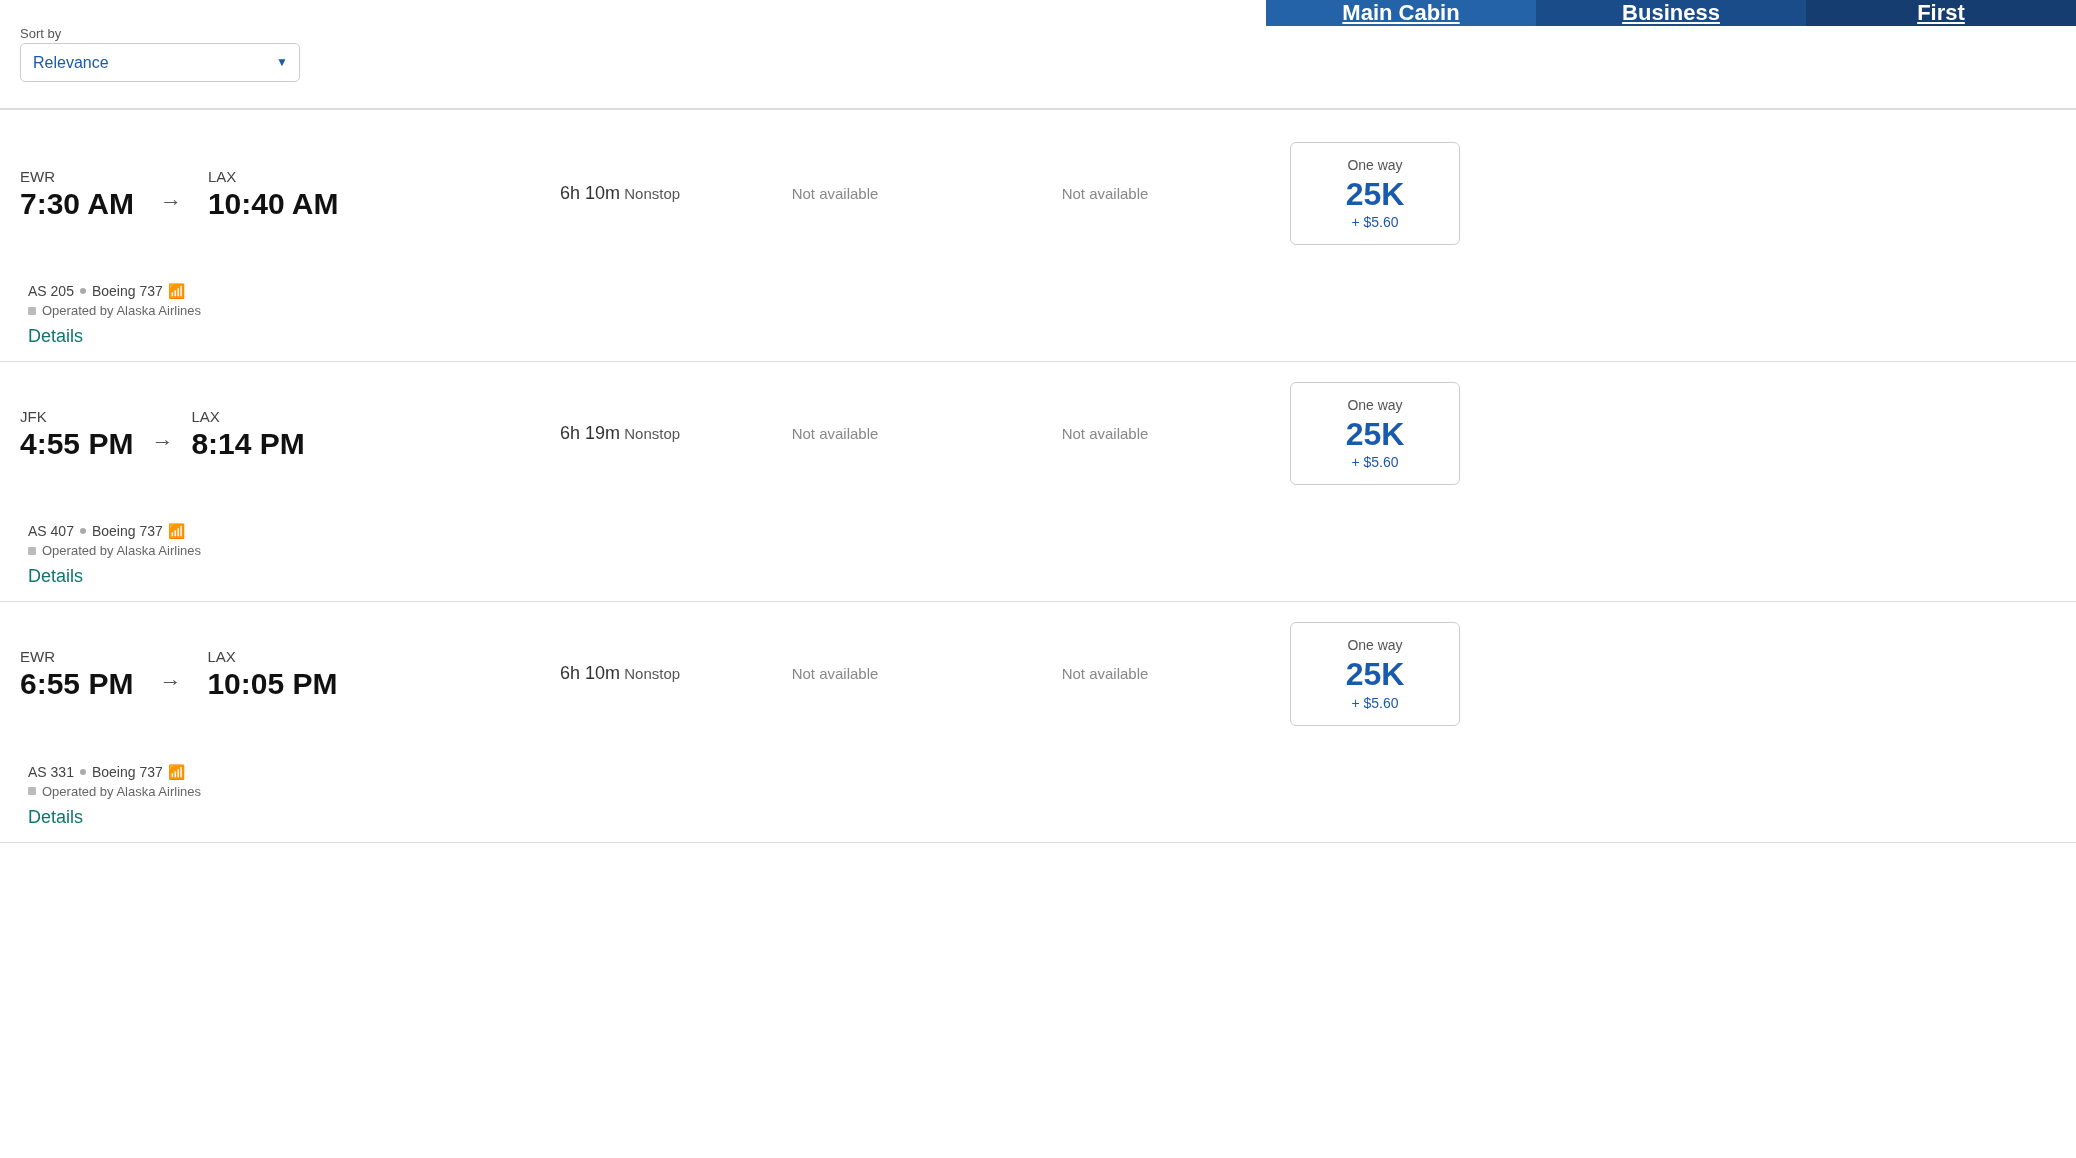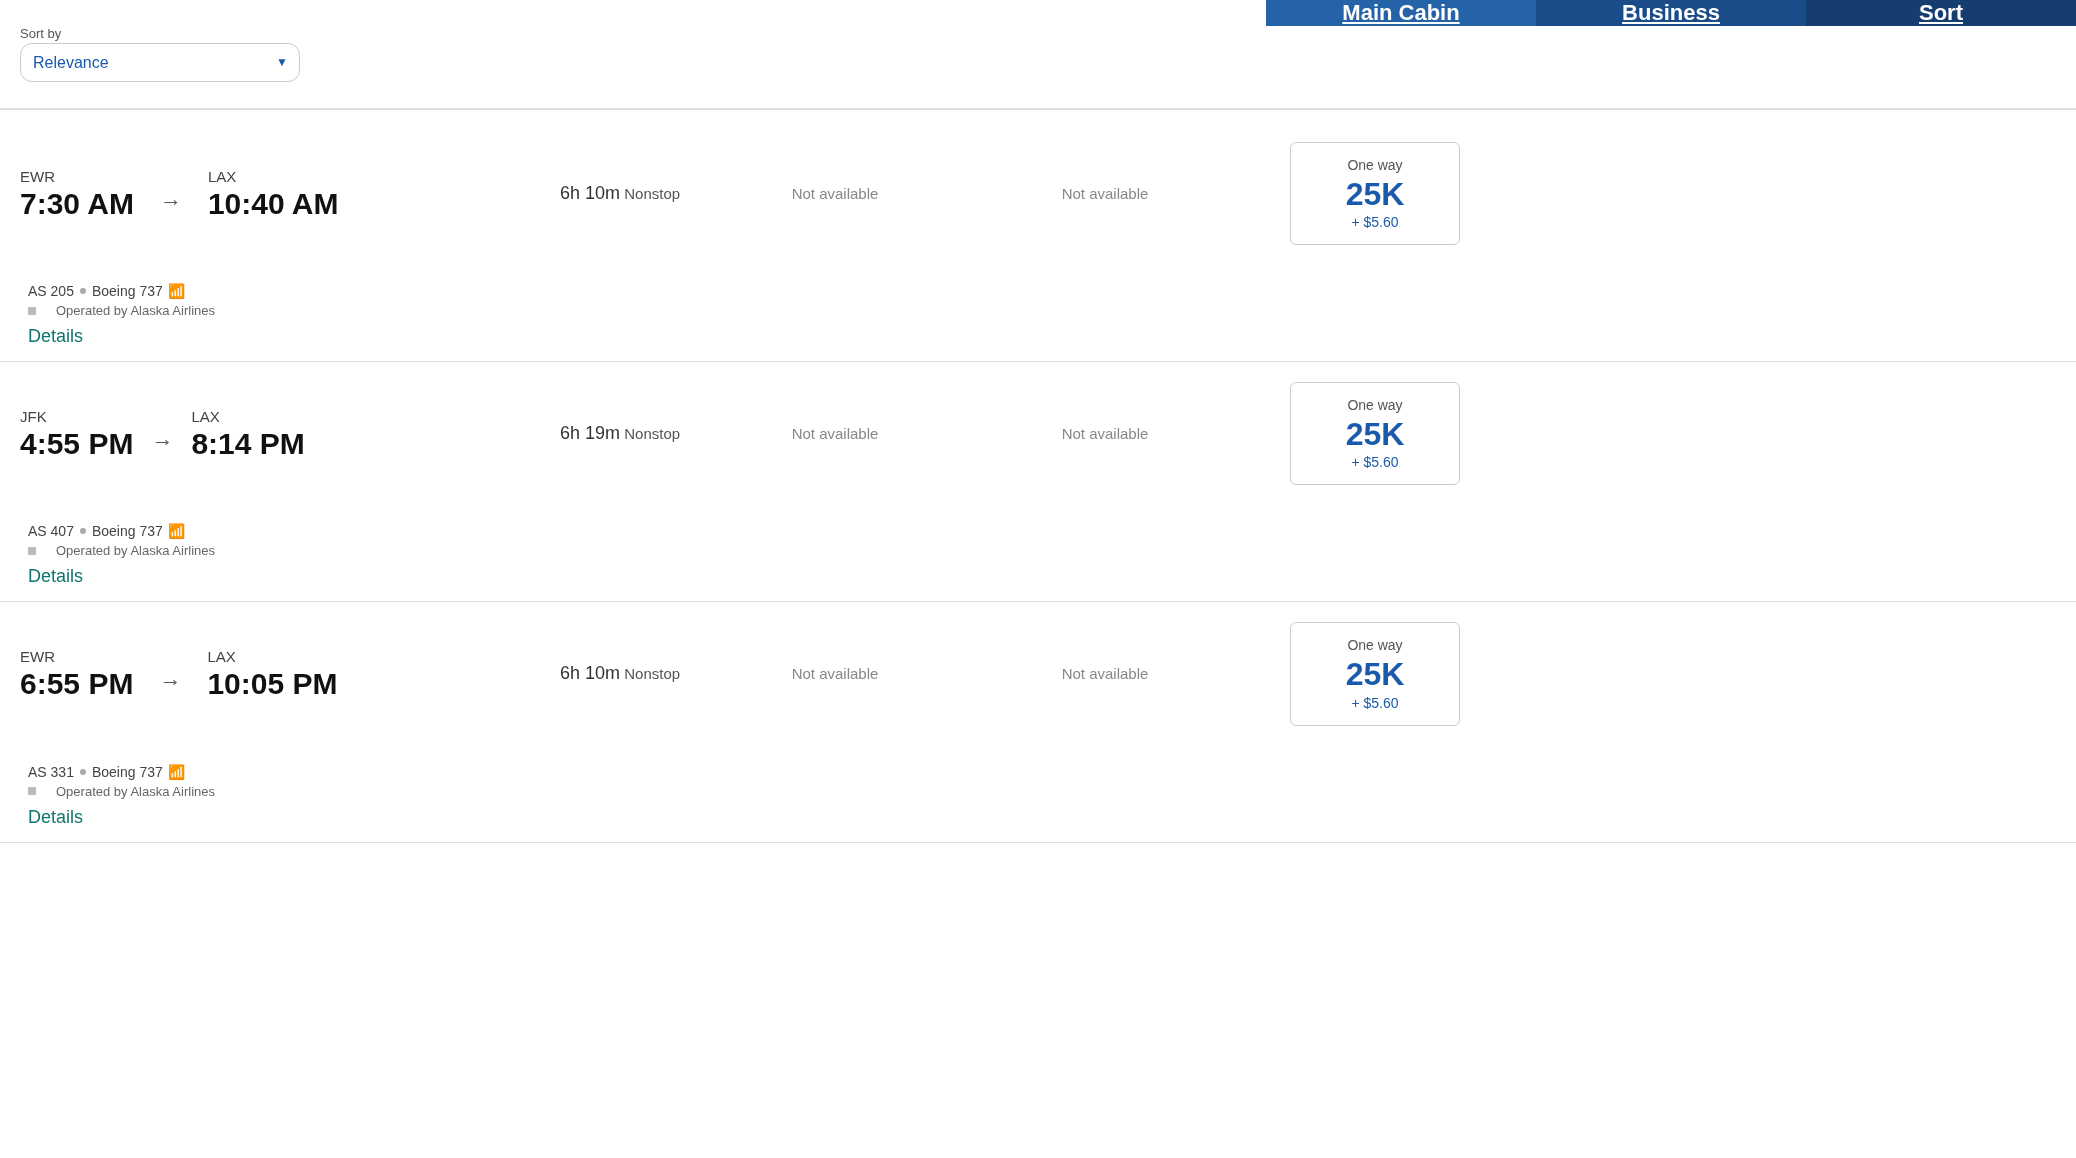--- a/index.html
+++ b/index.html
@@ -33,21 +33,21 @@
       font-size: 13px;
       color: #555;
       display: block;
       margin-bottom: 2px;
     }
 
     .sort-select {
       width: 100%;
       appearance: none;
       border: 1px solid #ccc;
-      border-radius: 12px;
+      border-radius: 5px;
       padding: 10px 36px 10px 12px;
       font-size: 16px;
       color: #1a5aad;
       background: #fff;
       cursor: pointer;
       font-weight: 400;
     }
 
     .sort-arrow {
       position: absolute;
@@ -142,21 +142,21 @@
       width: 6px;
       height: 6px;
       background: #aaa;
       border-radius: 50%;
       display: inline-block;
     }
 
     .operated-by {
       display: flex;
       align-items: center;
-      gap: 20px;
+      gap: 6px;
       margin-top: 4px;
       font-size: 13px;
       color: #666;
     }
 
     .operated-square {
       width: 8px;
       height: 8px;
       background: #bbb;
       border-radius: 1px;
@@ -271,21 +271,21 @@
   <div class="header-spacer"></div>
 
   <div class="cabin-tabs">
     <div class="cabin-tab main-cabin">
       <span class="cabin-tab-label">Main Cabin</span>
     </div>
     <div class="cabin-tab business">
       <span class="cabin-tab-label">Business</span>
     </div>
     <div class="cabin-tab first">
-      <span class="cabin-tab-label">Sort</span>
+      <span class="cabin-tab-label">First</span>
     </div>
   </div>
 </div>
 
 <div class="flights-container">
 
   <div class="flight-row-wrapper">
     <div class="flight-top">
 
       <div class="flight-left">

